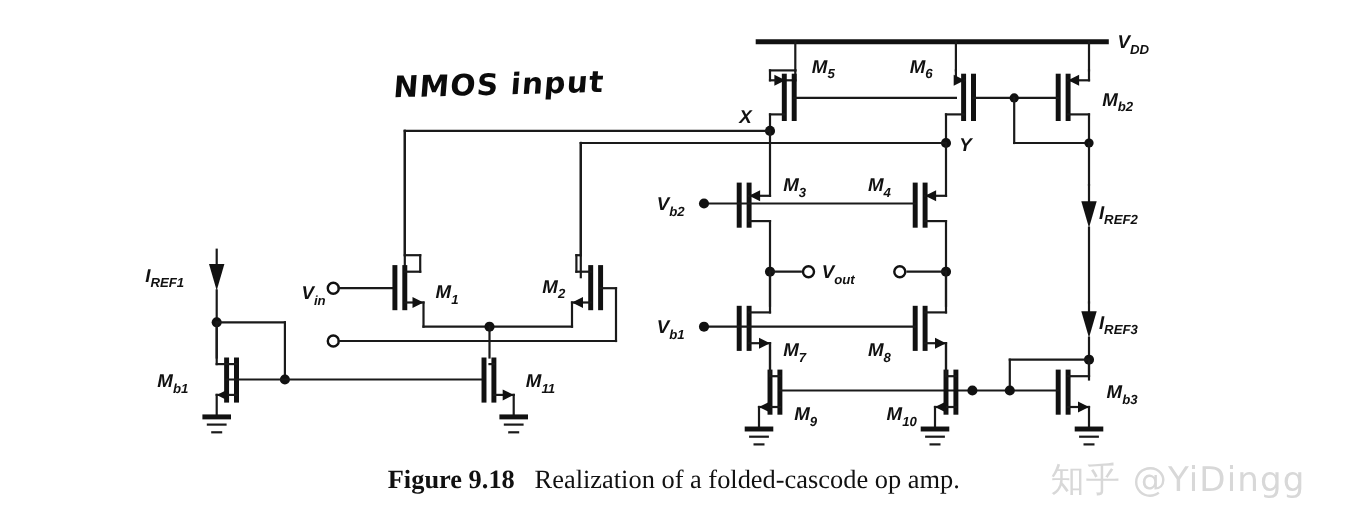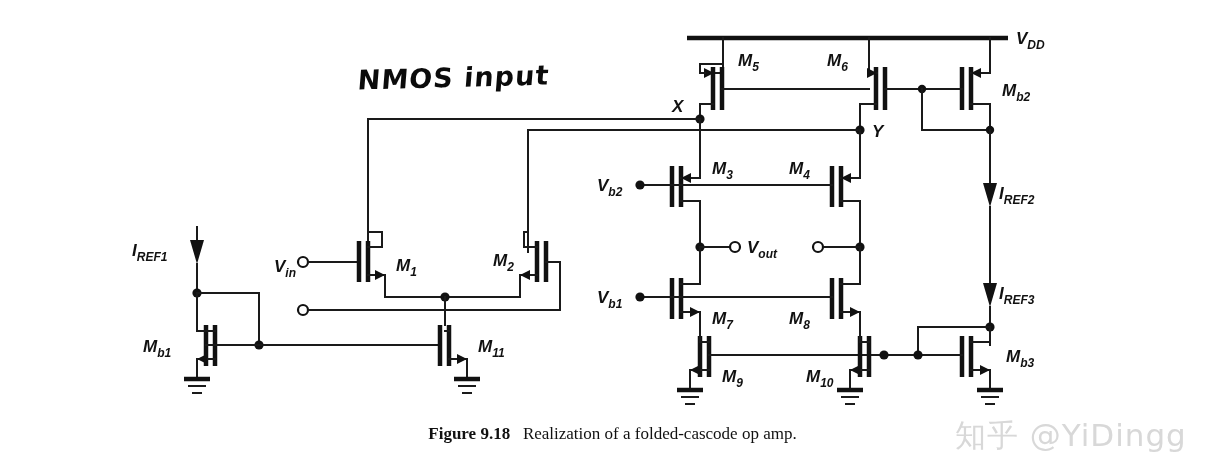--- a/index.html
+++ b/index.html
@@ -12,21 +12,21 @@
   .chanbar{stroke:#111;stroke-width:4.5;fill:none;stroke-linecap:butt;}
   .node{fill:#111;}
   .term{fill:#ffffff;stroke:#111;stroke-width:2.2;}
   .arrowfill{fill:#111;}
   text.dev{font-family:"Liberation Sans",sans-serif;font-size:17px;font-weight:bold;font-style:italic;fill:#111;}
   text.node-lbl{font-family:"Liberation Sans",sans-serif;font-size:17px;font-weight:bold;font-style:italic;fill:#111;}
   .hand{position:absolute;font-family:"DejaVu Sans",sans-serif;color:#0b0b0b;
         font-size:27px;font-weight:600;letter-spacing:1px;
         transform:skewX(-6deg) rotate(-1.5deg);white-space:nowrap;}
   .caption{position:absolute;left:0;right:0;top:424px;text-align:center;
-           font-family:"Liberation Serif",serif;font-size:17px;color:#111;}
+           font-family:"Liberation Serif",serif;font-size:24px;color:#111;}
   .caption b{font-weight:bold;}
   .watermark{position:absolute;left:955px;top:383px;font-family:"DejaVu Sans",sans-serif;
              font-size:31px;color:#d8d8d8;letter-spacing:1px;white-space:nowrap;margin-top:32px;}
 </style>
 </head>
 <body>
 
 <div id="root">
 
   <svg id="schematic" viewBox="0 0 1225 471">

